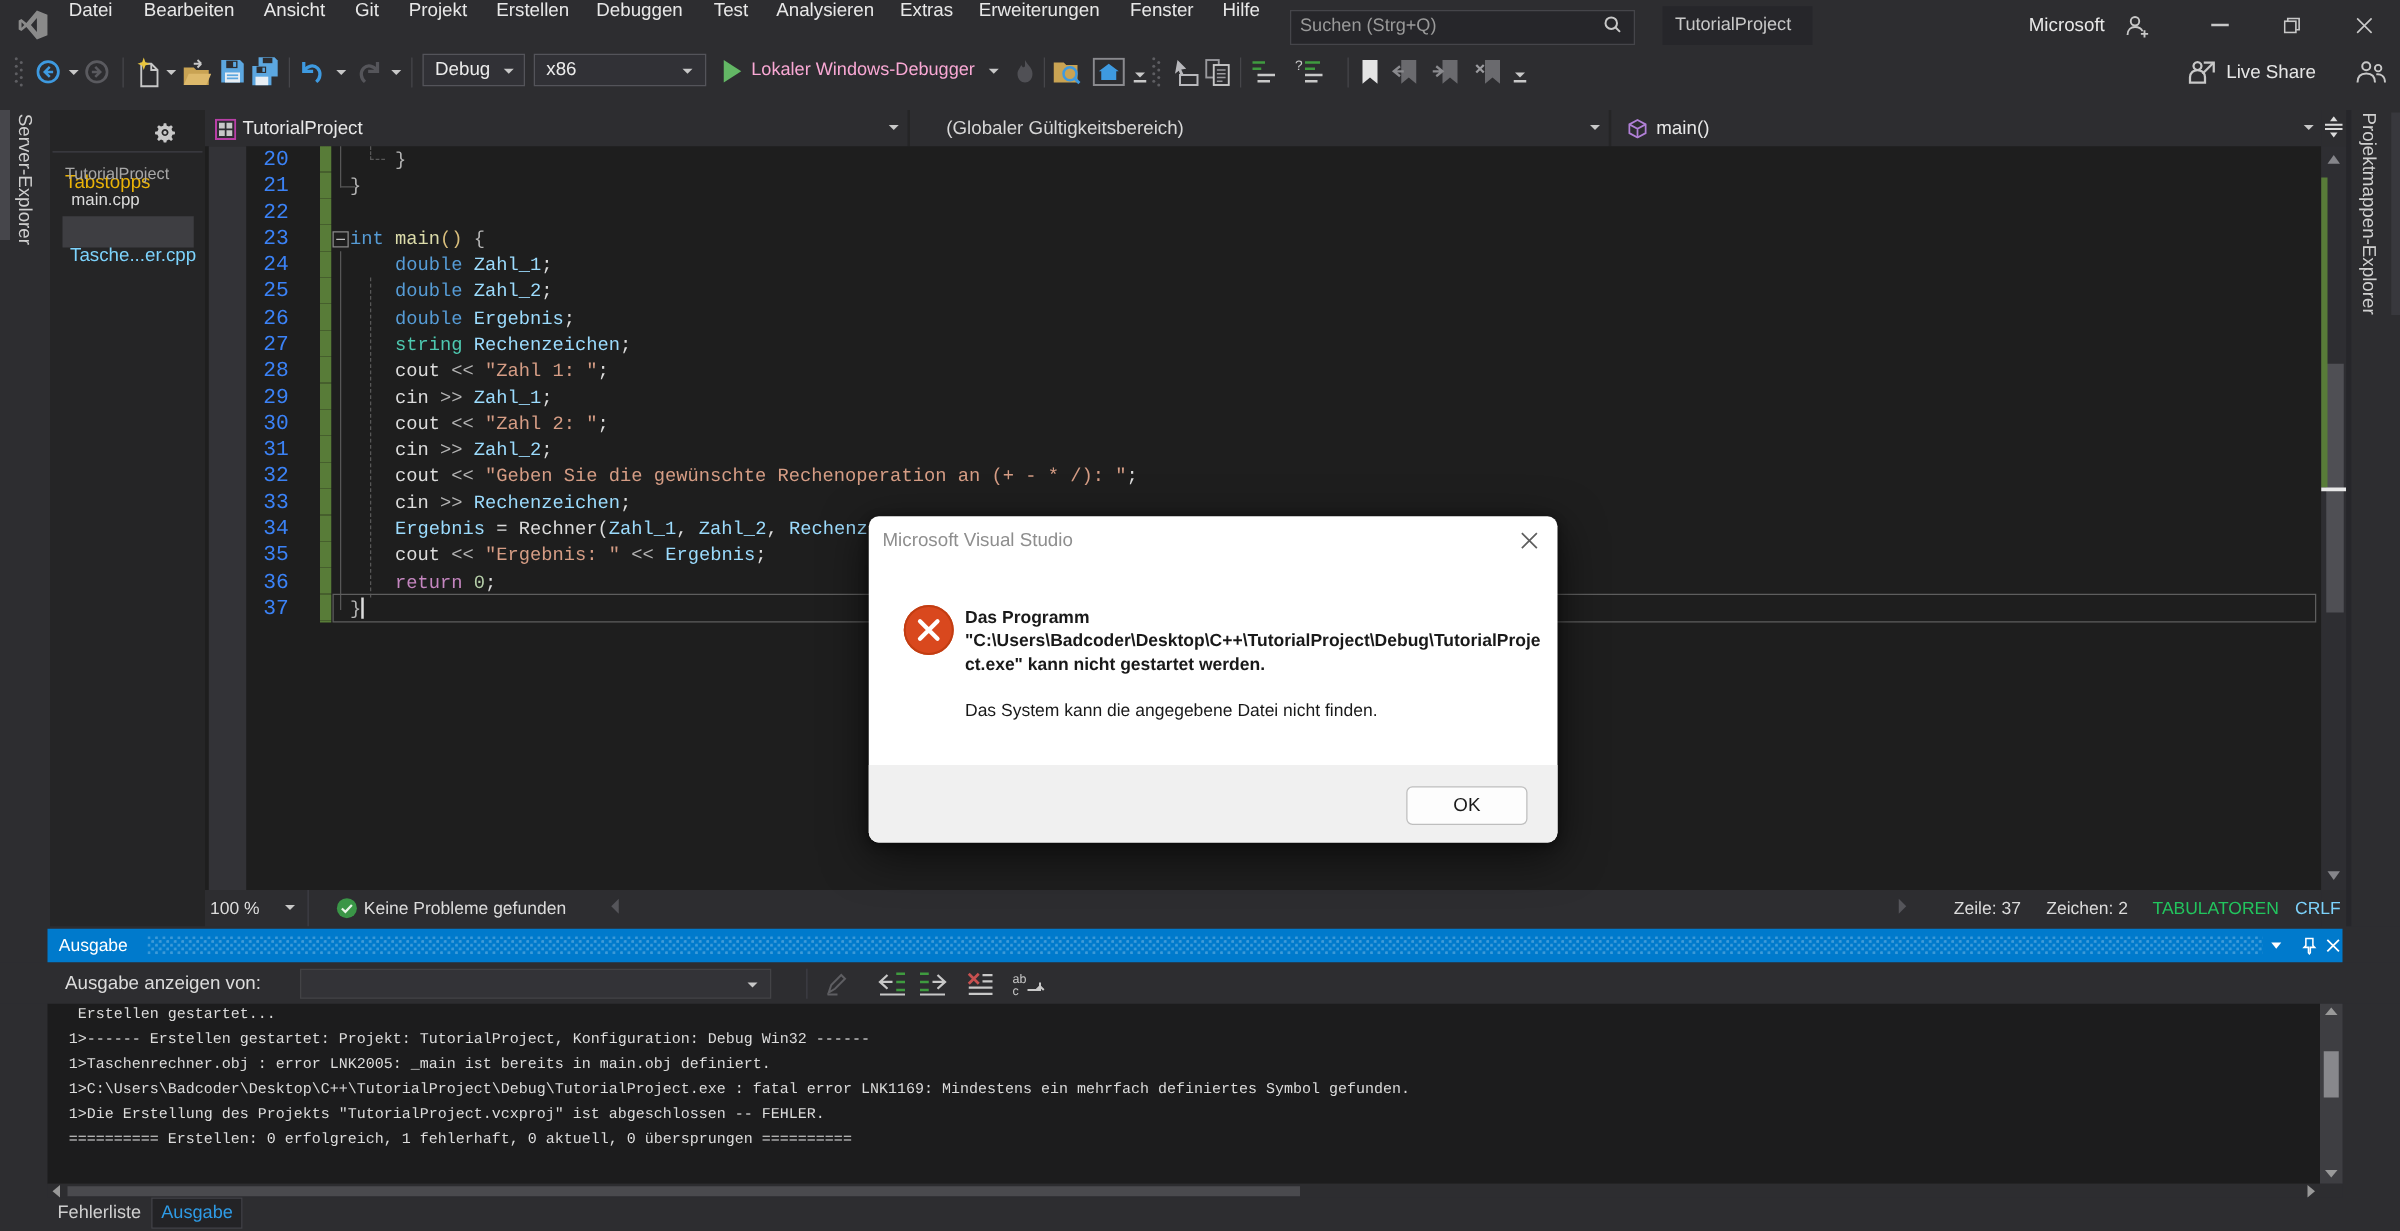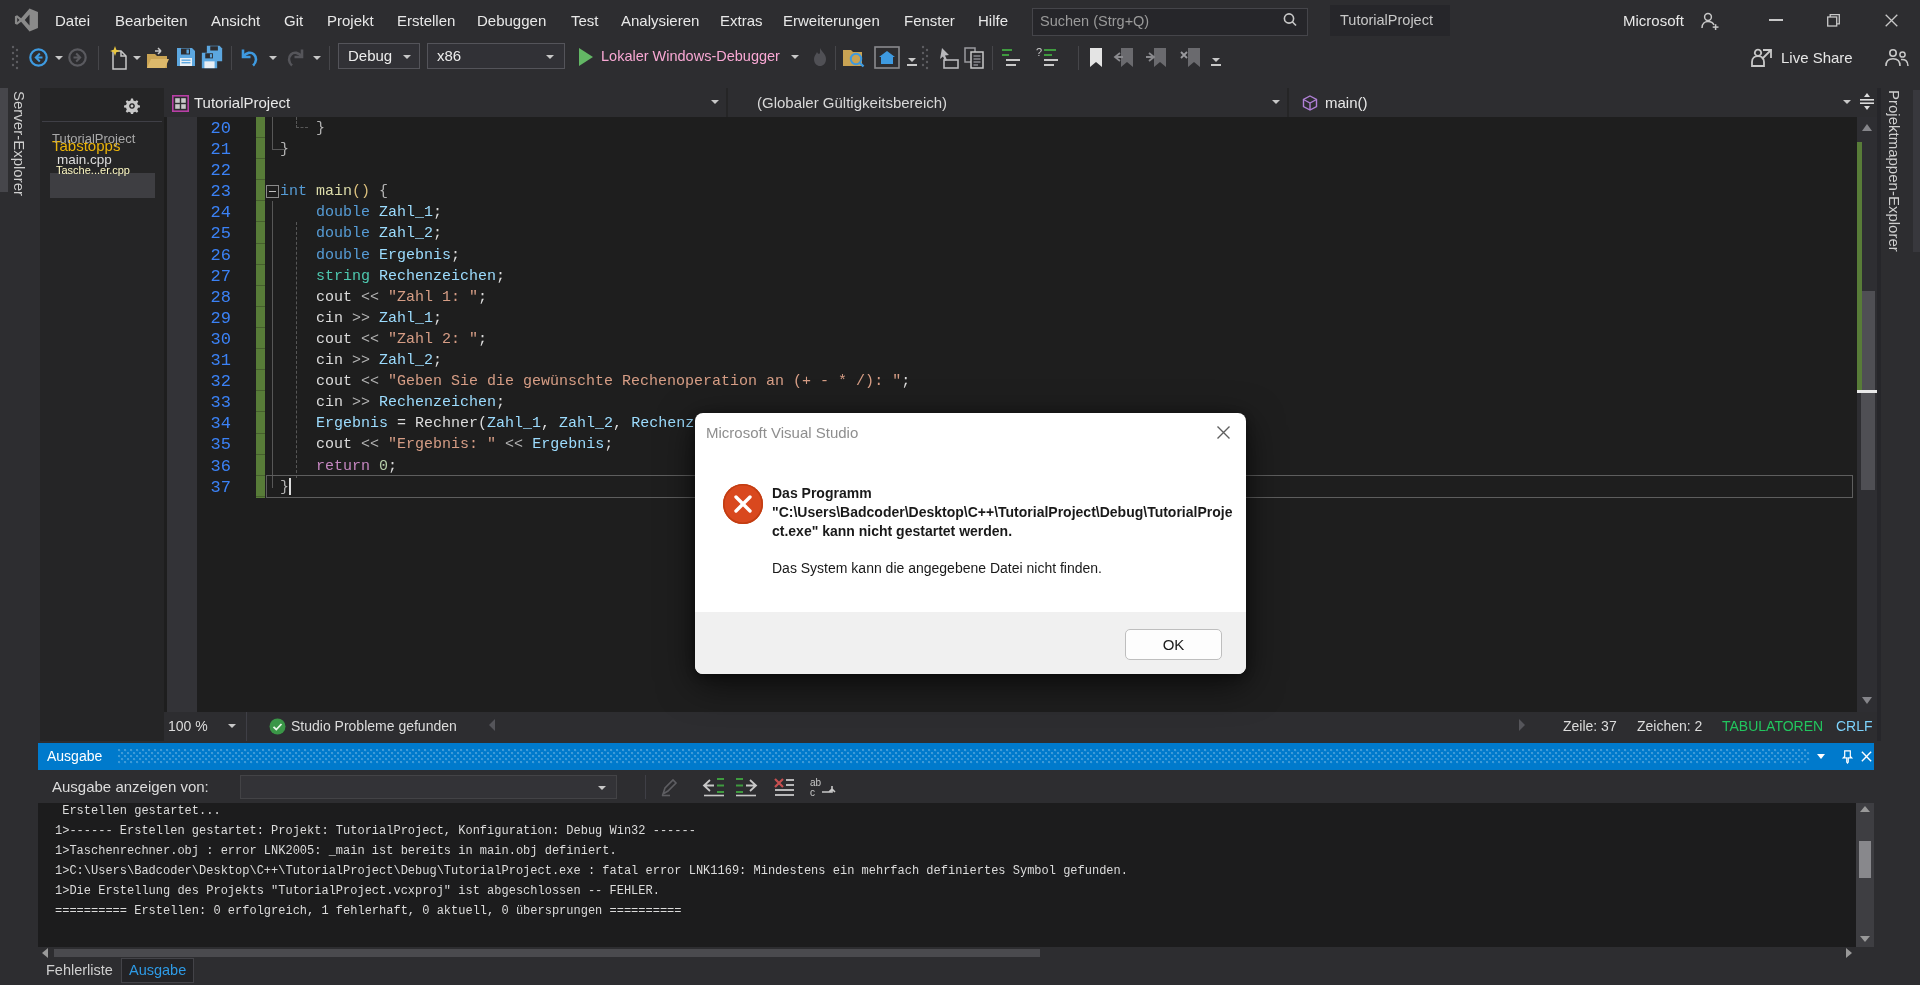--- a/index.html
+++ b/index.html
@@ -2,21 +2,21 @@
 <html><head><meta charset="utf-8">
 <style>
 html,body{margin:0;padding:0;width:1920px;height:985px;overflow:hidden;background:#2D2D30;
  font-family:"Liberation Sans",sans-serif;}
 *{box-sizing:border-box;}
 .abs{position:absolute;}
 .mono{font-family:"Liberation Mono",monospace;}
 pre{margin:0;}
 .kb{color:#569CD6}.kt{color:#4EC9B0}.kc{color:#C586C0}.fn{color:#DCDCAA}.au{color:#D9BE7C}
 .v{color:#9CDCFE}.s{color:#D69D85}.n{color:#B5CEA8}.op{color:#B4B4B4}
-.menuitem{position:absolute;top:12px;font-size:15px;color:#E8E8E8;}
+.menuitem{position:absolute;top:0;font-size:15px;color:#E8E8E8;}
 .caret{position:absolute;width:0;height:0;border-left:4px solid transparent;border-right:4px solid transparent;border-top:4px solid #C8C8C8;}
 .sep{position:absolute;top:46px;width:1px;height:24px;background:#46464A;}
 </style></head>
 <body>
 
 <div class="abs" style="left:0;top:0;width:1920px;height:36px;background:#2D2D30;"></div>
 <svg class="abs" style="left:14px;top:7px" width="25" height="26" viewBox="0 0 24 24">
 <path fill="#8A8A8A" d="M14.9,0.9 L23,4.2 V19.8 L14.9,23.1 L6.8,13.6 L3.0,16.6 L0.9,15.5 V8.5 L3.0,7.4 L6.8,10.4 Z
 M14.9,6.7 L10.3,12 L14.9,17.3 Z M3.1,9.9 L5.2,12 L3.1,14.1 Z" fill-rule="evenodd"></path>
   </svg>
@@ -231,21 +231,21 @@
 <div class="abs" style="left:40px;top:88px;width:124px;height:653px;background:#252526;"></div>
 <span class="abs" style="left:52px;top:97px;font-size:15px;color:#eab308;margin-top:40px;">Tabstopps</span>
 <svg class="abs" style="left:124px;top:98px" width="16" height="16" viewBox="0 0 16 16">
 <path fill="#C8C8C8" d="M8,5.2 a2.8,2.8 0 1,0 0.01,0 Z M8,6.6 a1.4,1.4 0 1,1 -0.01,0 Z
 M7,0.5 h2 l0.4,2 1.8,0.75 1.7-1.1 1.4,1.4 -1.1,1.7 0.75,1.8 2,0.4 v2 l-2,0.4 -0.75,1.8 1.1,1.7 -1.4,1.4 -1.7-1.1 -1.8,0.75 -0.4,2 h-2 l-0.4-2 -1.8-0.75 -1.7,1.1 -1.4-1.4 1.1-1.7 -0.75-1.8 -2-0.4 v-2 l2-0.4 0.75-1.8 -1.1-1.7 1.4-1.4 1.7,1.1 1.8-0.75 Z" fill-rule="evenodd"></path>
   </svg>
 <div class="abs" style="left:42px;top:121px;width:120px;height:1px;background:#3F3F46;"></div>
 <span class="abs" style="left:52px;top:131px;font-size:13px;color:#A8A8A8;">TutorialProject</span>
 <span class="abs" style="left:57px;top:152px;font-size:13.5px;color:#DCDCDC;">main.cpp</span>
 <div class="abs" style="left:50px;top:173px;width:105px;height:25px;background:#3E3E42;"></div>
-<span class="abs" style="left:56px;top:164px;font-size:11px;color:#fef9c3;">Tasche...er.cpp</span>
+<span class="abs" style="left:56px;top:196px;font-size:15px;color:#7dd3fc;">Tasche...er.cpp</span>
 <div class="abs" style="left:164px;top:88px;width:1693px;height:29px;background:#2D2D30;"></div>
 <div class="abs" style="left:726px;top:88px;width:2px;height:29px;background:#252526;"></div>
 <div class="abs" style="left:1287px;top:88px;width:2px;height:29px;background:#252526;"></div>
 <svg class="abs" style="left:172px;top:95px" width="17" height="17" viewBox="0 0 17 17">
 <rect x="0.8" y="0.8" width="15.4" height="15.4" fill="none" stroke="#B83FA6" stroke-width="1.6"></rect>
 <g fill="#C8C8C8">
       <rect x="3.2" y="3.2" width="4.6" height="4.6"></rect>
       <rect x="9.2" y="3.2" width="4.6" height="4.6"></rect>
       <rect x="3.2" y="9.2" width="4.6" height="4.6"></rect>
       <rect x="9.2" y="9.2" width="4.6" height="4.6"></rect>
@@ -326,21 +326,21 @@
 <div class="abs" style="left:1913px;top:90px;width:7px;height:162px;background:#38383D;"></div>
 <div class="abs" style="left:1886px;top:90px;font-size:15px;color:#CFCFCF;writing-mode:vertical-rl;">Projektmappen-Explorer</div>
 <div class="abs" style="left:164px;top:712px;width:1693px;height:29px;background:#2D2D30;"></div>
 <span class="abs" style="left:168px;top:718px;font-size:14px;color:#DCDCDC;">100 %</span>
 <div class="caret" style="left:228px;top:724px"></div>
 <div class="abs" style="left:246px;top:712px;width:1px;height:29px;background:#3F3F46;"></div>
 <svg class="abs" style="left:269px;top:718px" width="17" height="17" viewBox="0 0 17 17">
 <circle cx="8.5" cy="8.5" r="8" fill="#3A9647"></circle>
 <path d="M4.5,8.8 L7.3,11.5 L12.5,6" fill="none" stroke="#E8F5E8" stroke-width="1.8"></path>
   </svg>
-<span class="abs" style="left:291px;top:718px;font-size:14px;color:#DCDCDC;">Studio Probleme gefunden</span>
+<span class="abs" style="left:291px;top:718px;font-size:14px;color:#DCDCDC;">Keine Probleme gefunden</span>
 <div class="abs" style="left:489px;top:719px;width:0;height:0;border-top:6px solid transparent;border-bottom:6px solid transparent;border-right:6px solid #55555A;"></div>
 <div class="abs" style="left:1519px;top:719px;width:0;height:0;border-top:6px solid transparent;border-bottom:6px solid transparent;border-left:6px solid #55555A;"></div>
 <span class="abs" style="left:1563px;top:718px;font-size:14px;color:#DCDCDC;">Zeile: 37</span>
 <span class="abs" style="left:1637px;top:718px;font-size:14px;color:#DCDCDC;">Zeichen: 2</span>
 <span class="abs" style="left:1722px;top:718px;font-size:14px;color:#22c55e;">TABULATOREN</span>
 <span class="abs" style="left:1836px;top:718px;font-size:14px;color:#7dd3fc;">CRLF</span>
 <div class="abs" style="left:38px;top:743px;width:1836px;height:27px;background:#007ACC;"></div>
 <span class="abs" style="left:47px;top:748px;font-size:14px;color:#FFFFFF;">Ausgabe</span>
 <div class="abs" style="left:118px;top:749px;width:1692px;height:15px;
 background-image:radial-gradient(circle at 1.2px 1.2px, rgba(255,255,255,0.24) 1px, transparent 1.4px),radial-gradient(circle at 1.2px 1.2px, rgba(255,255,255,0.24) 1px, transparent 1.4px);

